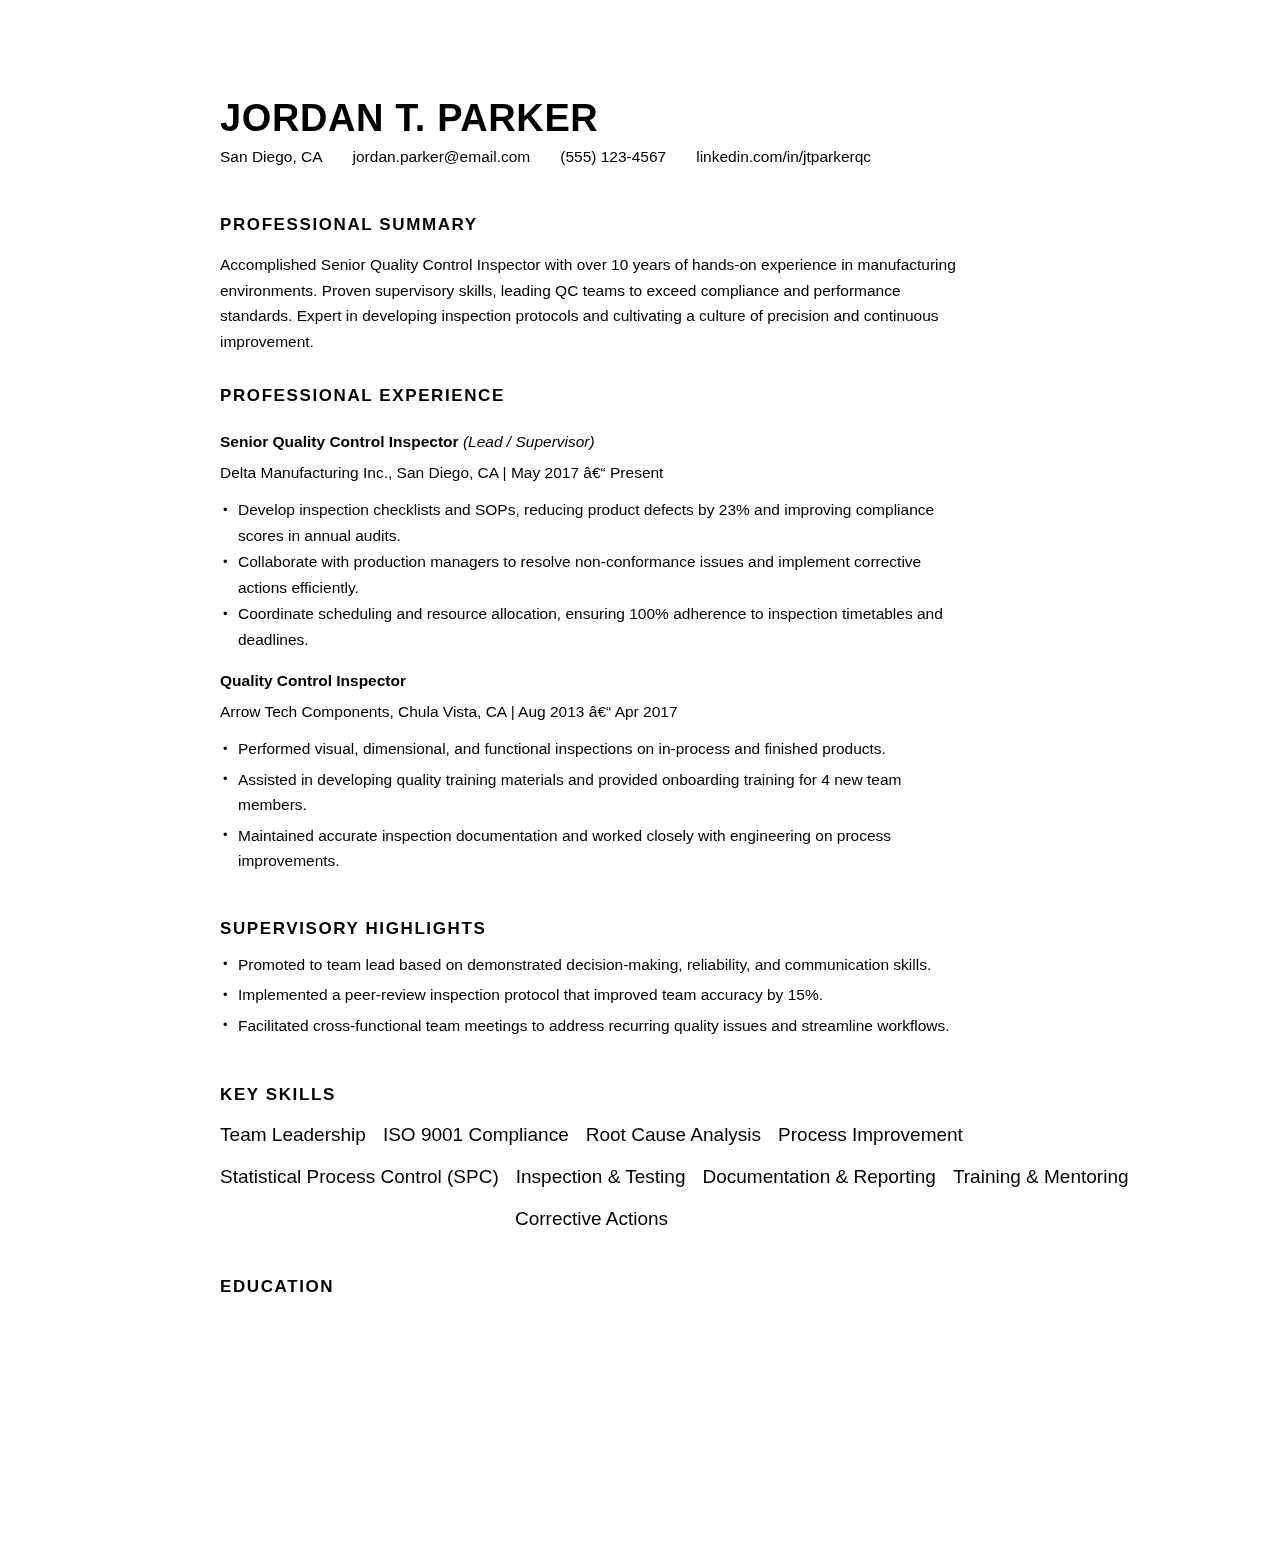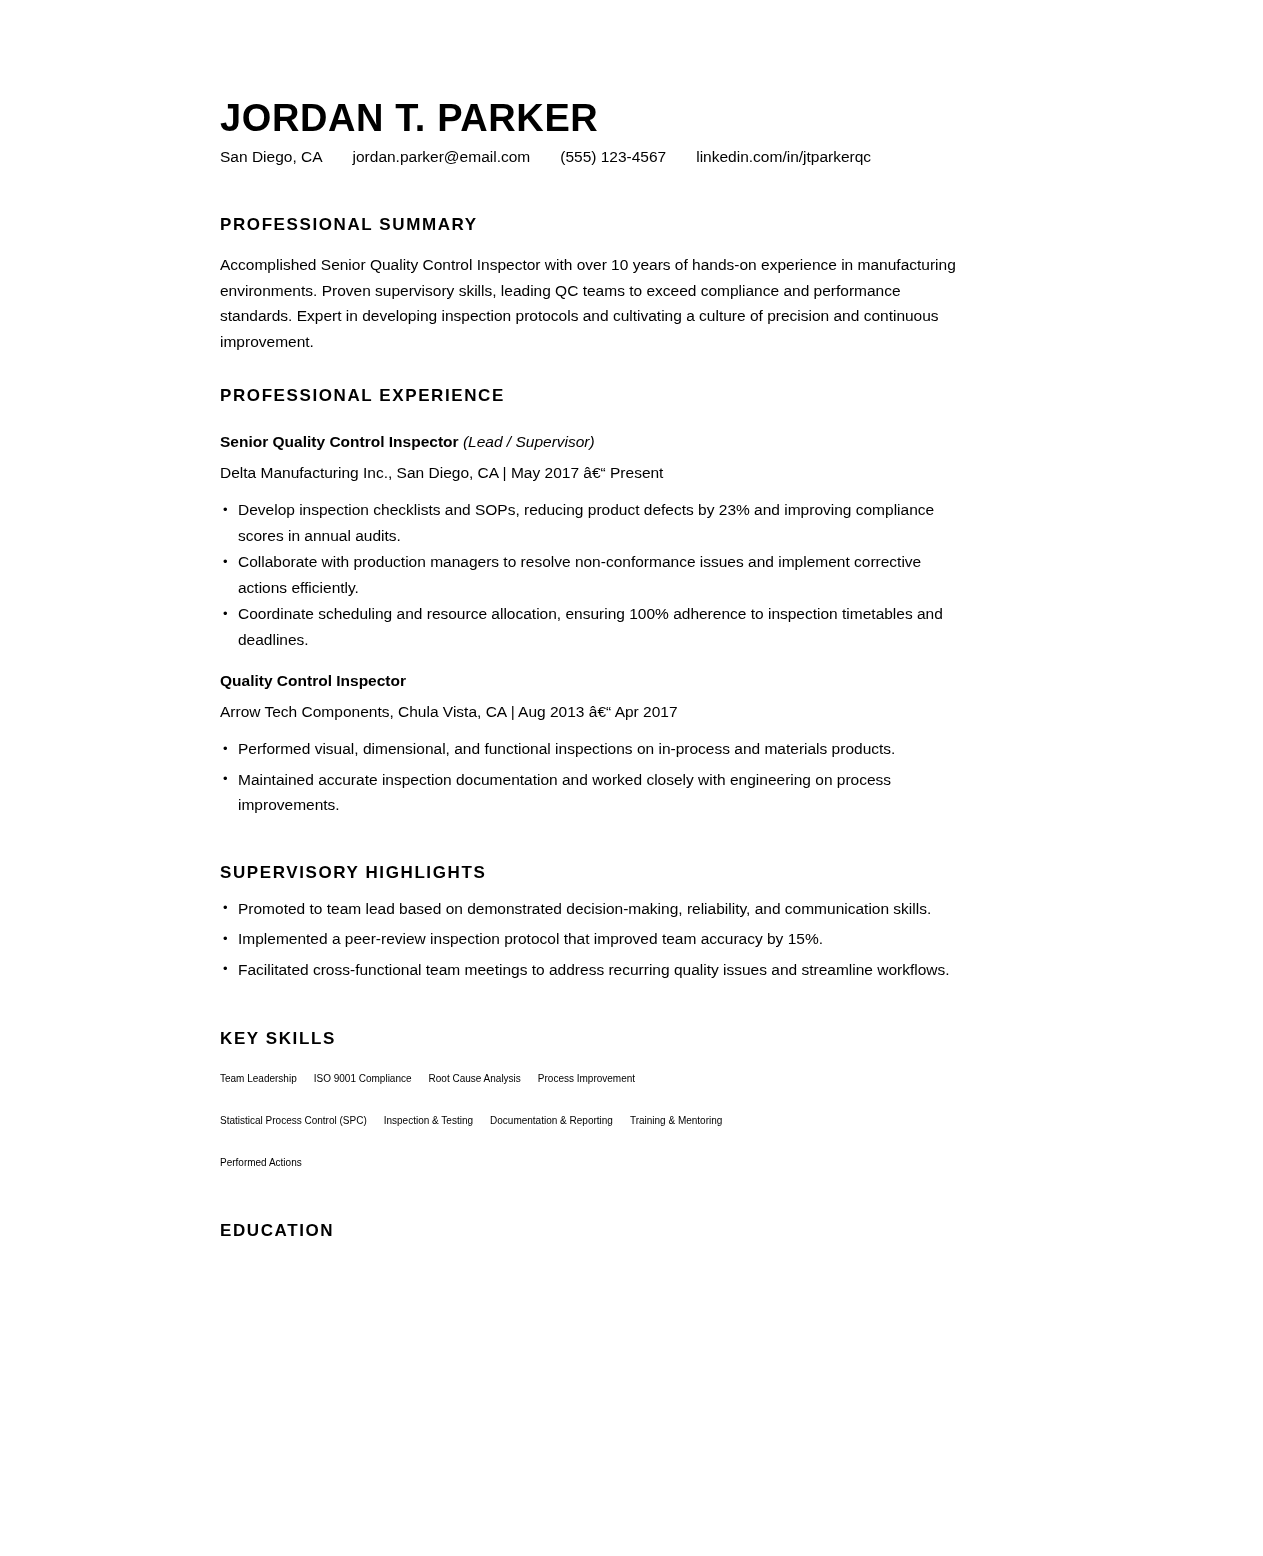--- a/index.html
+++ b/index.html
@@ -111,24 +111,25 @@
     top: -0.5px;
     font-size: 13px;
   }
   ul.bullets.tight li { margin-bottom: 5px; }
 
   
   .skills {
     margin-top: 18px;
   }
   .skill-row {
-    font-size: 10px;
+    font-size: 19px;
     line-height: 22px;
     margin-bottom: 20px;
     white-space: nowrap;
+    text-align: center;
   }
   .skill-row:last-child { margin-bottom: 0; }
   .skill {
     display: inline-block;
     margin-right: 17px;
   }
   .skill:last-child { margin-right: 0; }
 </style>
 </head>
 <body>
@@ -158,41 +159,42 @@
         <li>Coordinate scheduling and resource allocation, ensuring 100% adherence to inspection timetables and deadlines.</li>
       </ul>
     </div>
 
     <div class="job job-2">
       <div class="job-title">
         <span>Quality Control Inspector</span>
       </div>
       <div class="job-meta">Arrow Tech Components, Chula Vista, CA  |  Aug 2013 â€“ Apr 2017</div>
       <ul class="bullets tight">
-        <li>Performed visual, dimensional, and functional inspections on in-process and materials products.</li>
+        <li>Performed visual, dimensional, and functional inspections on in-process and finished products.</li>
+        <li>Assisted in developing quality training materials and provided onboarding training for 4 new team members.</li>
         <li>Maintained accurate inspection documentation and worked closely with engineering on process improvements.</li>
       </ul>
     </div>
 
     <h2 class="section-heading s-high">SUPERVISORY HIGHLIGHTS</h2>
     <ul class="bullets tight">
       <li>Promoted to team lead based on demonstrated decision-making, reliability, and communication skills.</li>
       <li>Implemented a peer-review inspection protocol that improved team accuracy by 15%.</li>
       <li>Facilitated cross-functional team meetings to address recurring quality issues and streamline workflows.</li>
     </ul>
 
     <h2 class="section-heading s-skills">KEY SKILLS</h2>
     <div class="skills">
       <div class="skill-row">
         <span class="skill">Team Leadership</span><span class="skill">ISO 9001 Compliance</span><span class="skill">Root Cause Analysis</span><span class="skill">Process Improvement</span>
       </div>
       <div class="skill-row">
         <span class="skill">Statistical Process Control (SPC)</span><span class="skill">Inspection &amp; Testing</span><span class="skill">Documentation &amp; Reporting</span><span class="skill">Training &amp; Mentoring</span>
       </div>
       <div class="skill-row">
-        <span class="skill">Performed Actions</span>
+        <span class="skill">Corrective Actions</span>
       </div>
     </div>
 
     <h2 class="section-heading s-edu">EDUCATION</h2>
 
   </div>
 </div>
 
 </body></html>

